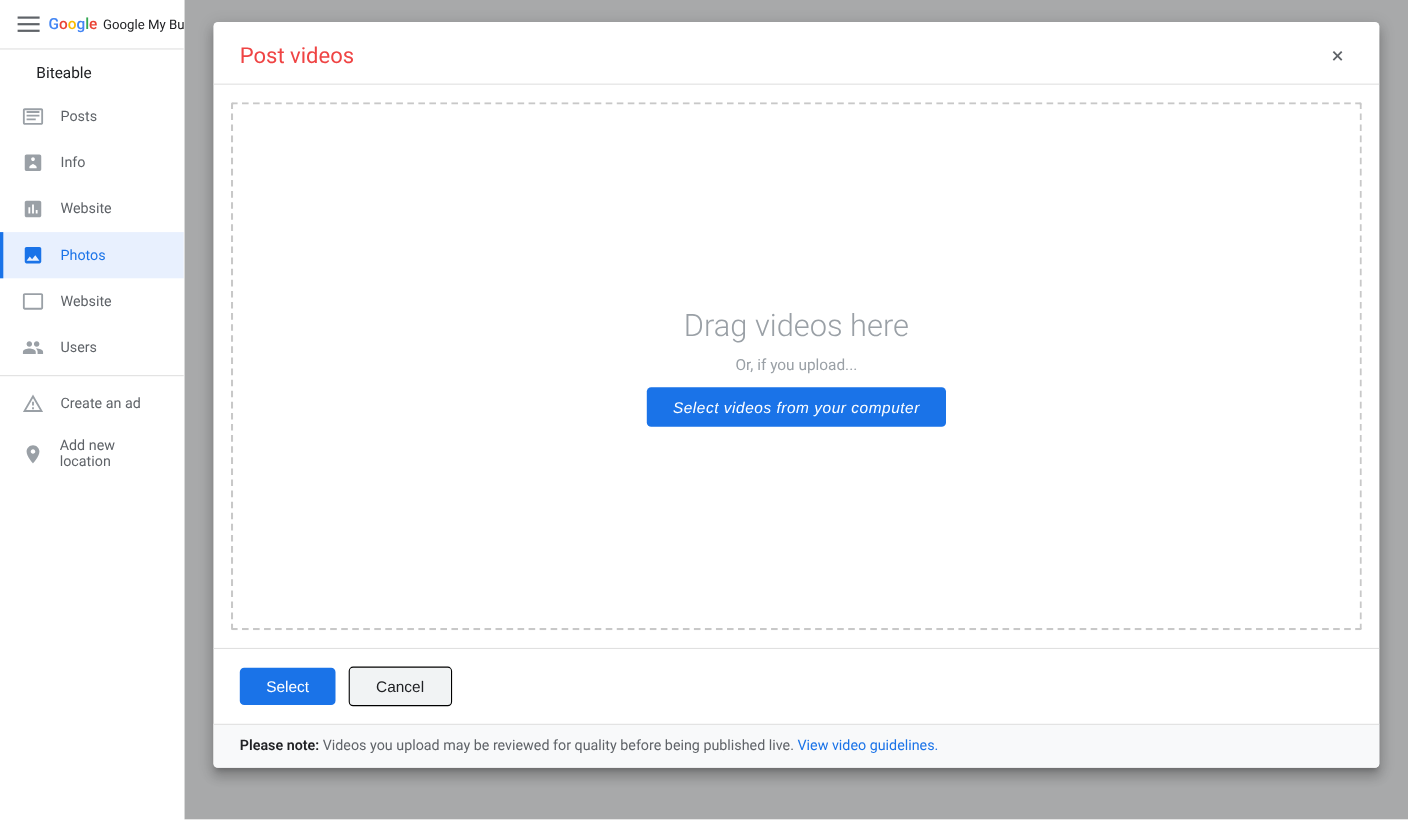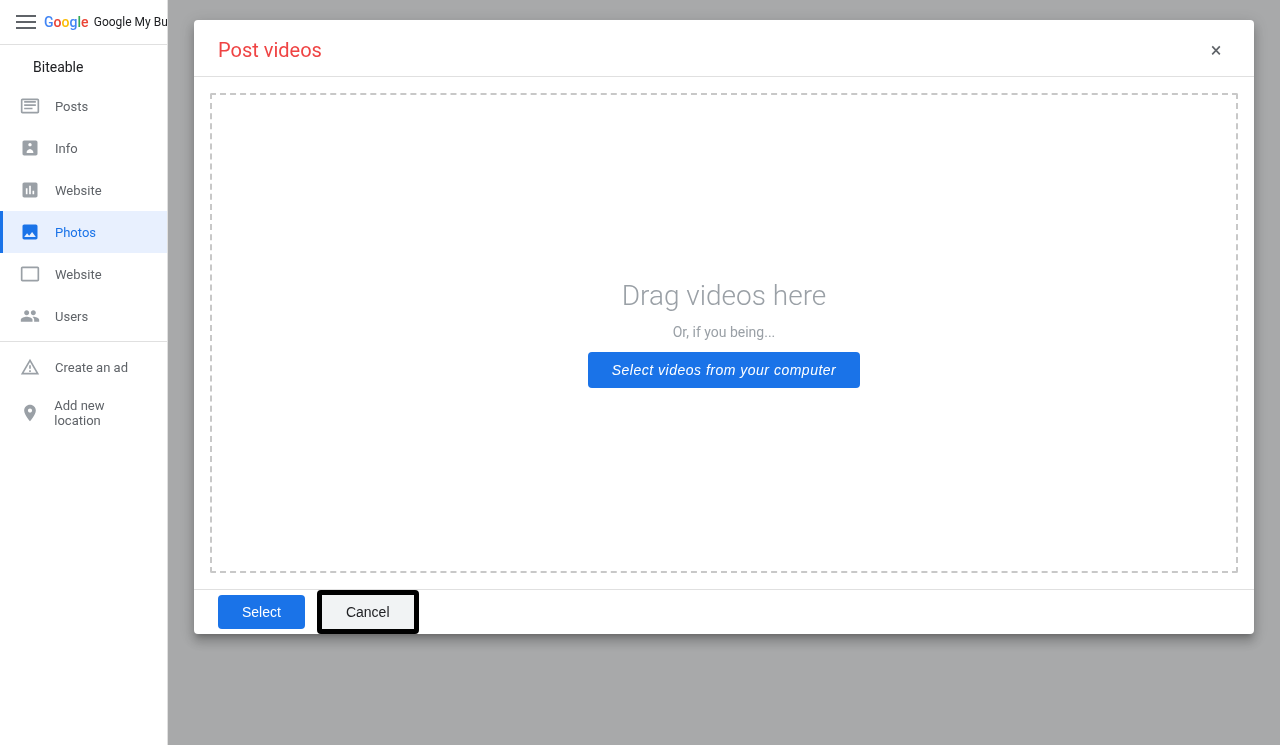--- a/index.html
+++ b/index.html
@@ -156,38 +156,38 @@
       font-weight: 500;
       cursor: pointer;
       letter-spacing: 0.5px;
       font-style: italic;
     }
 
     
     .modal-footer {
       display: flex;
       align-items: center;
-      padding: 0 24px;
+      padding: 16px 24px;
       gap: 12px;
       border-top: 1px solid #e0e0e0;
     }
     .btn-primary {
       background: #1a73e8;
       color: #fff;
       border: none;
       border-radius: 4px;
       padding: 9px 24px;
       font-size: 14px;
       font-weight: 500;
       cursor: pointer;
     }
     .btn-secondary {
       background: #f1f3f4;
       color: #202124;
-      border: 5px solid #000000;
+      border: 1px solid #000000;
       border-radius: 4px;
       padding: 9px 24px;
       font-size: 14px;
       font-weight: 500;
       cursor: pointer;
     }
 
     
     .modal-note {
       padding: 12px 24px;
@@ -297,26 +297,31 @@
     <div class="modal">
 
       <div class="modal-header">
         <h2 class="modal-title">Post videos</h2>
         <div class="close-btn">×</div>
       </div>
 
       <div class="modal-body">
         <div class="drop-zone">
           <div class="drop-zone-title">Drag videos here</div>
-          <div class="drop-zone-or">Or, if you being...</div>
+          <div class="drop-zone-or">Or, if you upload...</div>
           <button class="select-btn">Select videos from your computer</button>
         </div>
       </div>
 
       <div class="modal-footer">
         <button class="btn-primary">Select</button>
         <button class="btn-secondary">Cancel</button>
       </div>
 
+      <div class="modal-note">
+        <span class="note-bold">Please note:</span>
+        <span> Videos you upload may be reviewed for quality before being published live. </span>
+        <a class="note-link" href="#">View video guidelines.</a>
+      </div>
 
     </div>
   </div>
 </div>
 
 </body></html>

